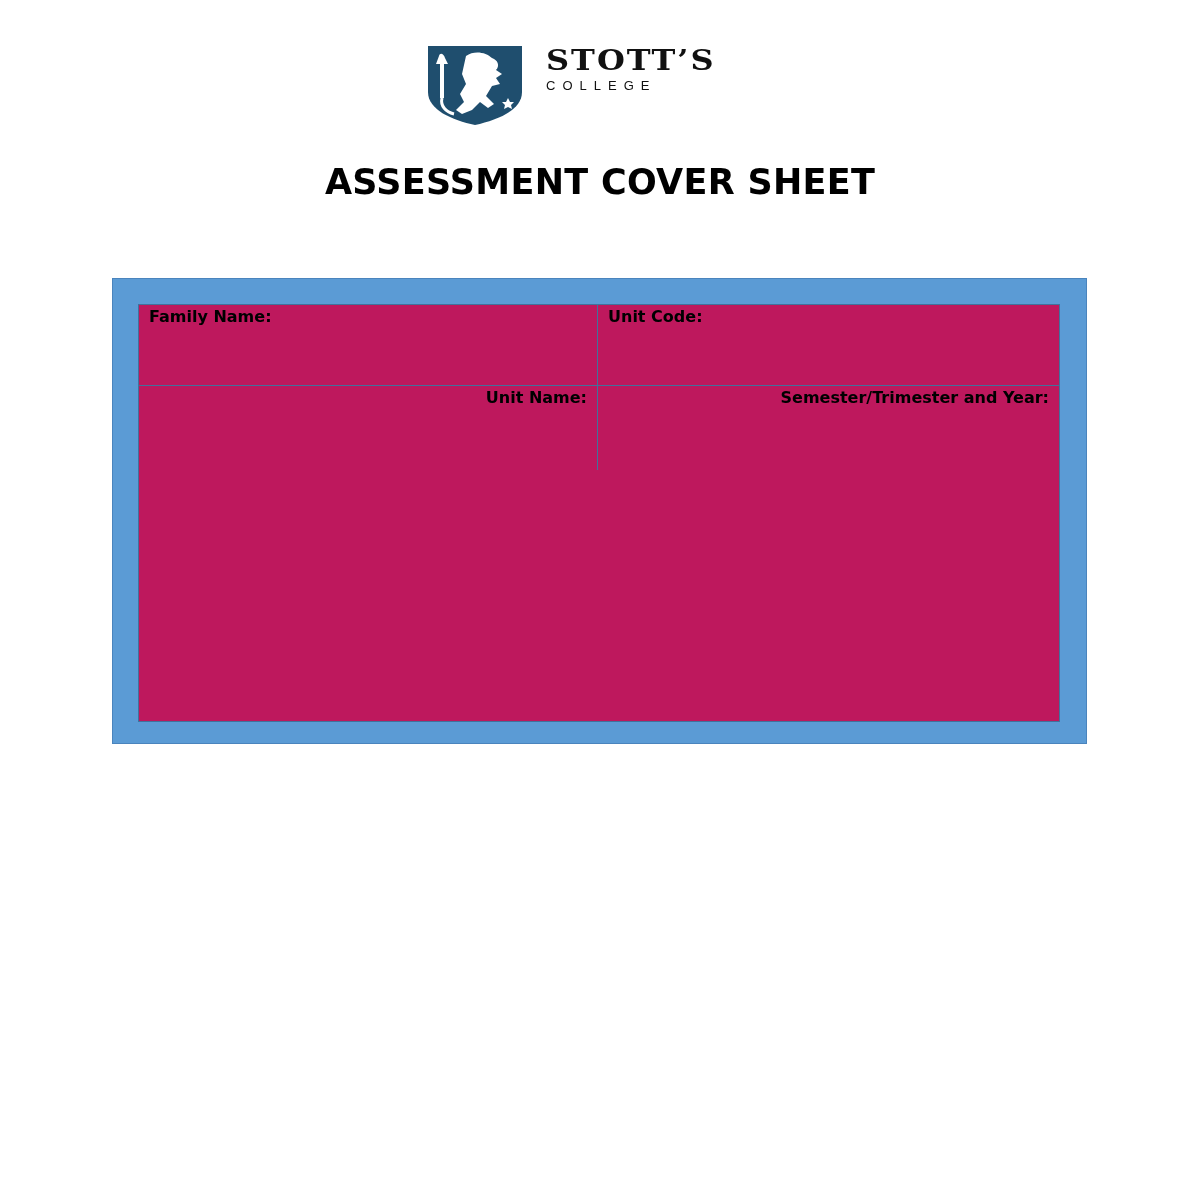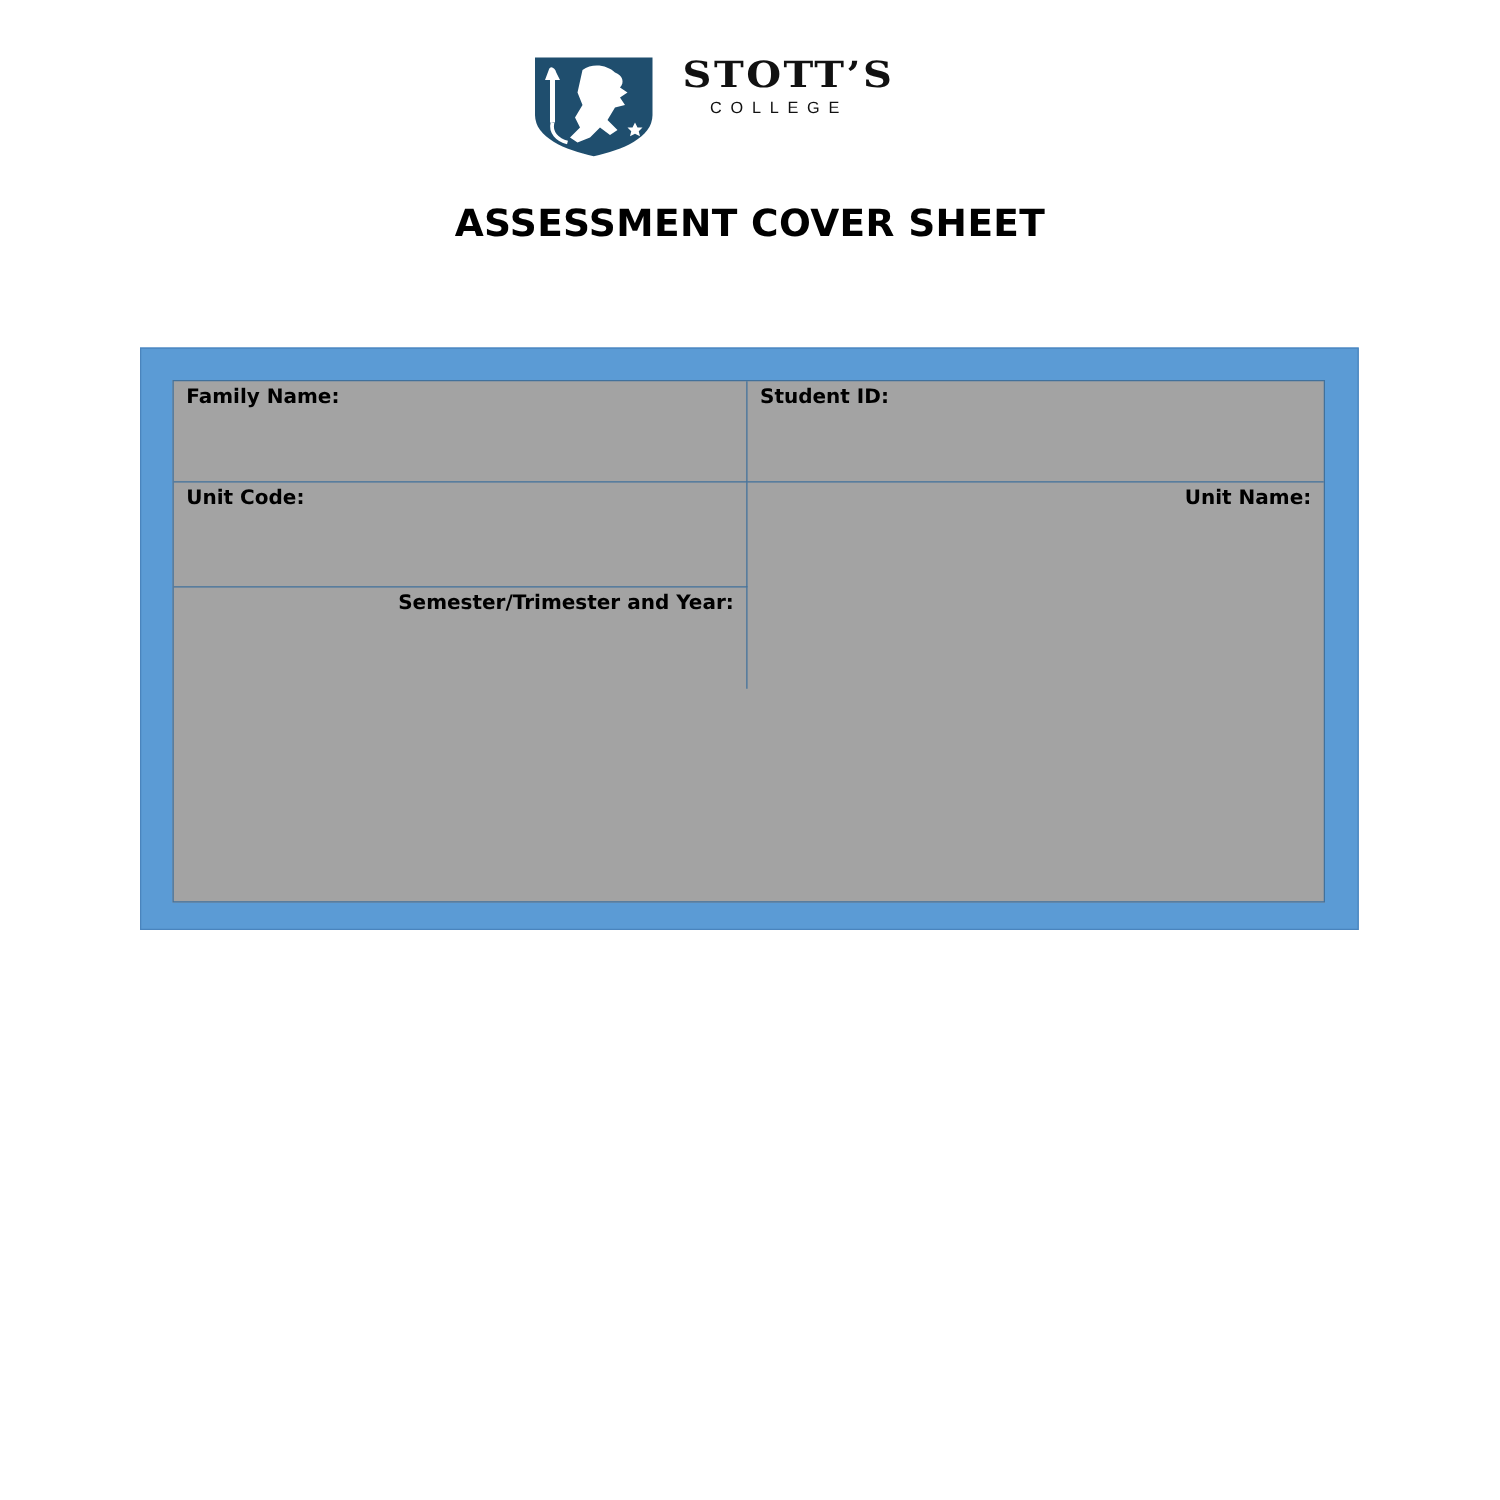--- a/index.html
+++ b/index.html
@@ -1,24 +1,24 @@
 <!DOCTYPE html>
 <html><head>
 <meta charset="utf-8">
 <style>
   html, body { margin:0; padding:0; background:#ffffff; }
   body { width:1200px; height:1200px; position:relative; overflow:hidden; font-family:"DejaVu Sans", sans-serif; }
   .logo { position:absolute; left:426px; top:44px; height:82px; display:flex; align-items:flex-start; }
   .crest { width:98px; height:82px; }
   .wordmark { margin-left:22px; display:flex; flex-direction:column; }
   .wm-main { font-family:"DejaVu Serif", serif; font-weight:bold; font-size:32px; letter-spacing:2px; color:#111; line-height:32px; transform:scaleY(0.9); transform-origin:left; }
-  .wm-sub { font-family:"Liberation Sans", sans-serif; font-size:13px; letter-spacing:7px; color:#111; margin-top:2px;margin-left:22px; }
-  .title { position:absolute; left:0; top:162px; width:1200px; text-align:center; font-family:"DejaVu Sans", sans-serif; font-weight:bold; font-size:30px; color:#000; letter-spacing:0.3px; }
+  .wm-sub { font-family:"Liberation Sans", sans-serif; font-size:13px; letter-spacing:7px; color:#111; margin-top:2px; }
+  .title { position:absolute; left:0; top:162px; width:1200px; text-align:center; font-family:"DejaVu Sans", sans-serif; font-weight:bold; font-size:35px; color:#000; letter-spacing:0.3px; }
   .outer { position:absolute; left:112px; top:278px; width:975px; height:466px; background:#5b9bd5; border:1px solid #4a84bd; box-sizing:border-box; }
-  .grid { position:absolute; left:138px; top:304px; width:922px; height:418px; background:#a3a3a3; border:1.5px solid #41719c; box-sizing:border-box; display:grid; grid-template-columns:459px 1fr; grid-template-rows:81px 84px 81px 86px 1fr; }
+  .grid { position:absolute; left:138px; top:304px; width:922px; height:418px; background:#be185d; border:1.5px solid #41719c; box-sizing:border-box; display:grid; grid-template-columns:459px 1fr; grid-template-rows:81px 84px 81px 86px 1fr; }
   .cell { border-right:1.5px solid #41719c; border-bottom:1.5px solid #41719c; padding:2px 10px; box-sizing:border-box; }
   .cell:nth-child(2n) { border-right:none; }
   .cell:nth-last-child(-n+2) { border-bottom:none;text-align:right; }
   .label { font-family:"DejaVu Sans", sans-serif; font-weight:bold; font-size:16px; color:#000; }
 </style>
 </head>
 <body>
 
 <div class="logo">
   <svg class="crest" viewBox="0 0 98 82">
@@ -33,17 +33,16 @@
     <span class="wm-main">STOTT’S</span>
     <span class="wm-sub">COLLEGE</span>
   </div>
 </div>
 
 <div class="title">ASSESSMENT COVER SHEET</div>
 
 <div class="outer"></div>
 <div class="grid">
   <div class="cell"><span class="label">Family Name:</span></div>
-  <div class="cell"><span class="label">Student ID:</span></div>
   <div class="cell"><span class="label">Unit Code:</span></div>
   <div class="cell"><span class="label">Unit Name:</span></div>
   <div class="cell"><span class="label">Semester/Trimester and Year:</span></div>
 </div>
 
 </body></html>

